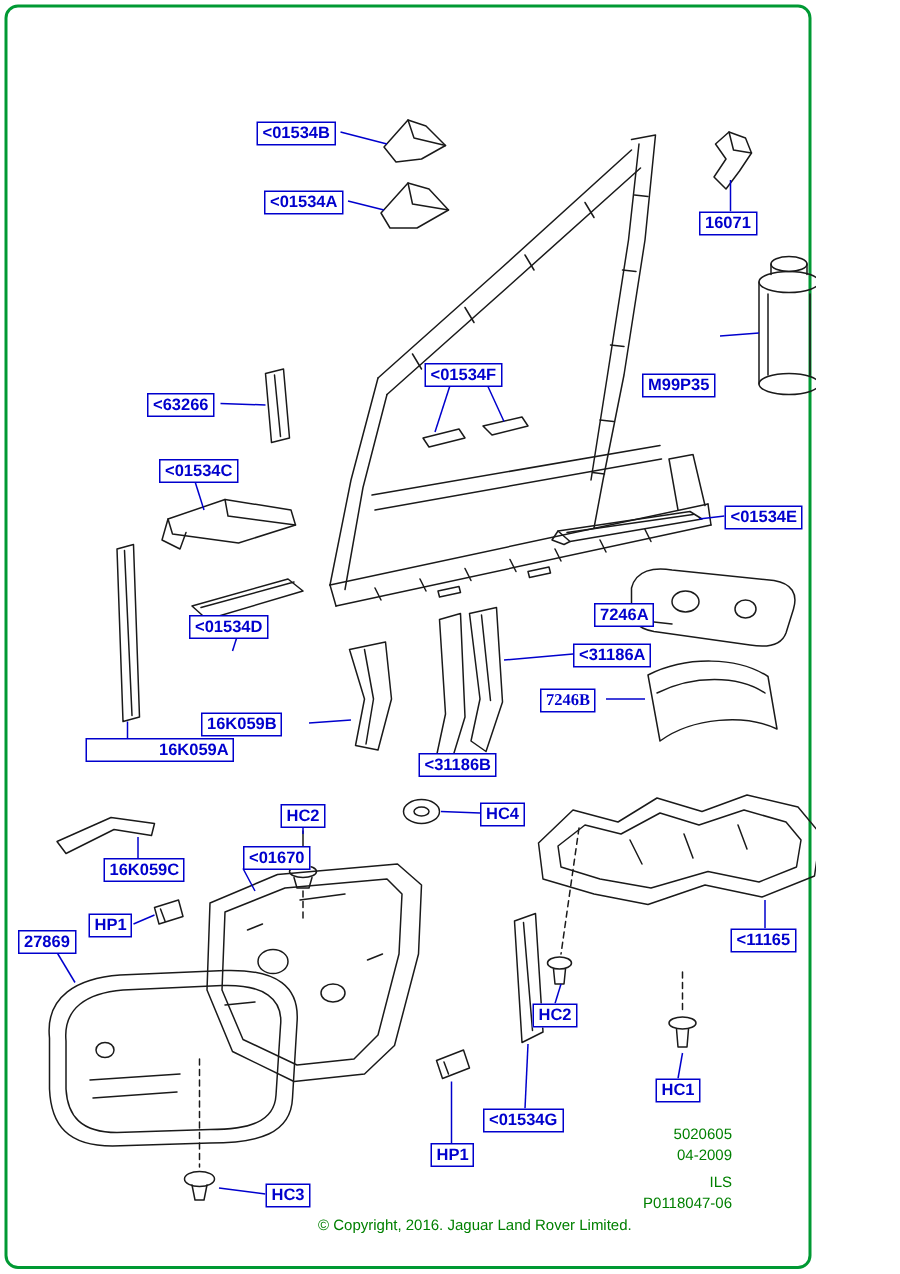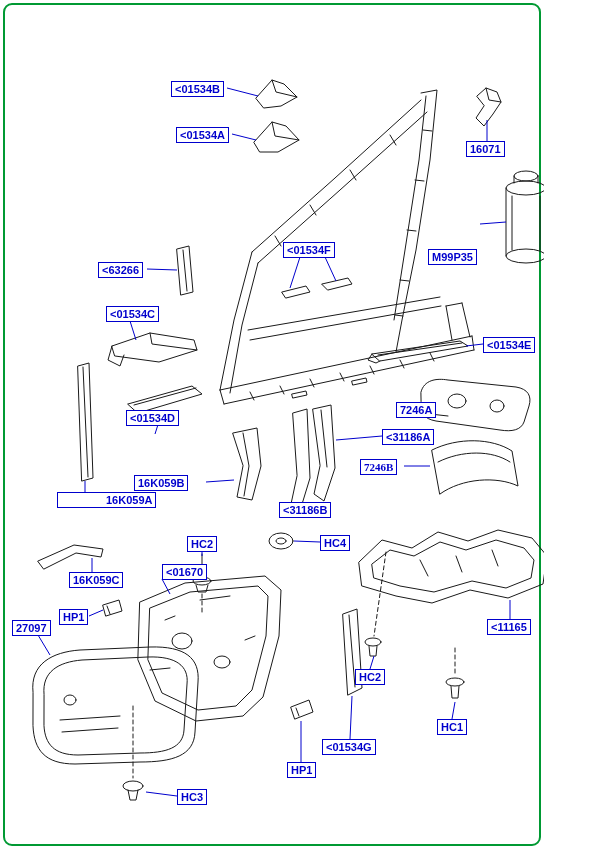--- a/index.html
+++ b/index.html
@@ -238,24 +238,31 @@
       <div class="part-label" style="left: 126px; top: 410px;">&lt;01534D</div>
       <div class="part-label" style="left: 360px; top: 459px; font-family: Liberation Serif, serif;">7246B</div>
       <div class="part-label" style="left: 134px; top: 475px;">16K059B</div>
       <div class="part-label" style="left: 279px; top: 502px;">&lt;31186B</div>
       <div class="part-label" style="left: 57px; top: 492px; padding-left: 48px;">16K059A</div>
       <div class="part-label" style="left: 187px; top: 536px;">HC2</div>
       <div class="part-label" style="left: 320px; top: 535px;">HC4</div>
       <div class="part-label" style="left: 69px; top: 572px;">16K059C</div>
       <div class="part-label" style="left: 137px; top: 564px; margin-left: 25px;">&lt;01670</div>
       <div class="part-label" style="left: 59px; top: 609px;">HP1</div>
-      <div class="part-label" style="left: 12px; top: 620px;">27097</div>
+      <div class="part-label" style="left: 12px; top: 620px;">27869</div>
       <div class="part-label" style="left: 487px; top: 619px;">&lt;11165</div>
       <div class="part-label" style="left: 355px; top: 669px;">HC2</div>
       <div class="part-label" style="left: 437px; top: 719px;">HC1</div>
       <div class="part-label" style="left: 322px; top: 739px;">&lt;01534G</div>
       <div class="part-label" style="left: 287px; top: 762px;">HP1</div>
       <div class="part-label" style="left: 177px; top: 789px;">HC3</div>
     </div>
 
-
+  <div id="footer-codes">
+    <div>5020605</div>
+    <div>04-2009</div>
+    <div class="gap">ILS</div>
+    <div>P0118047-06</div>
+  </div>
+
+  <div id="copyright">© Copyright, 2016. Jaguar Land Rover Limited.</div>
 
 </div>
 
 </body></html>

